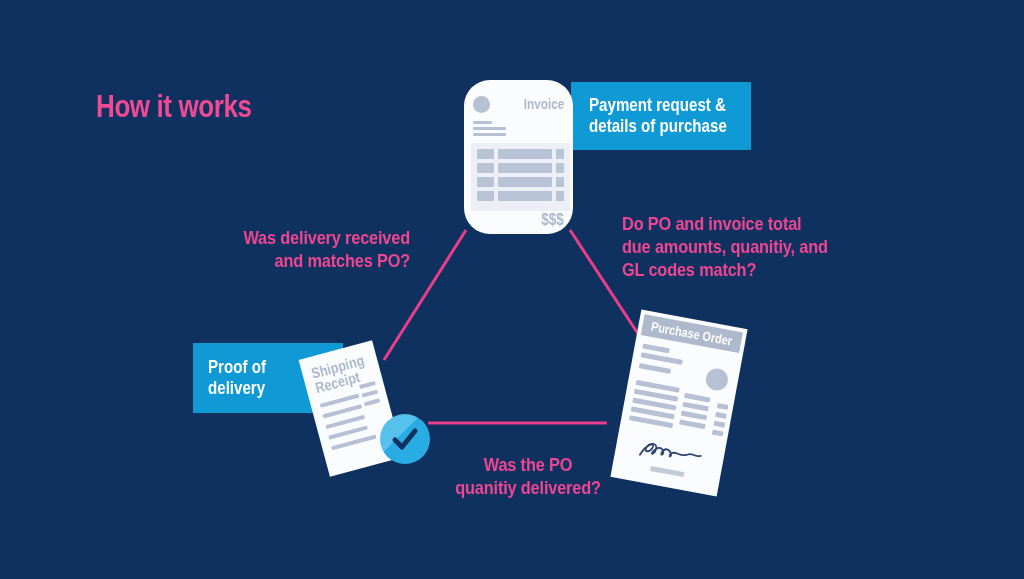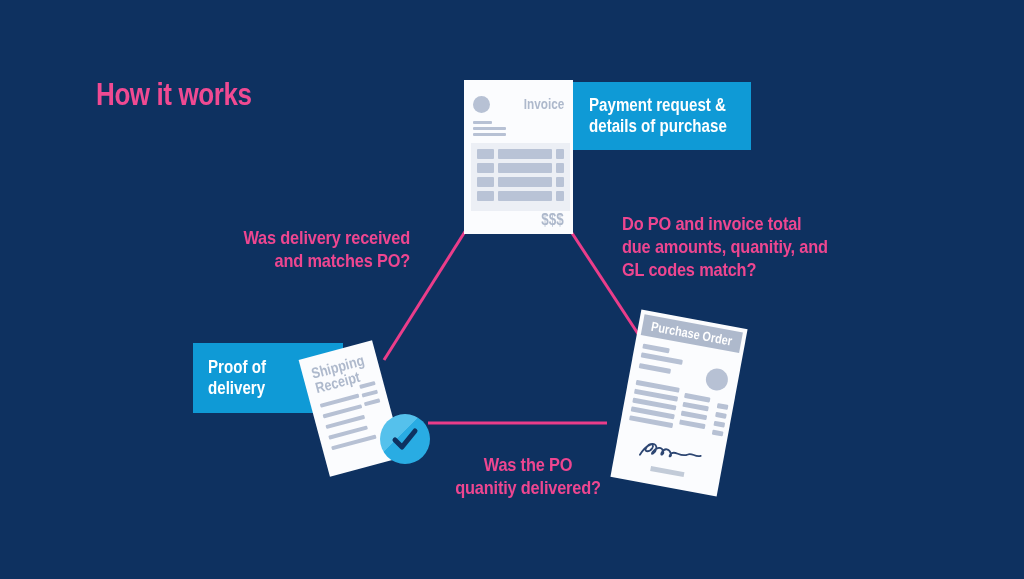--- a/index.html
+++ b/index.html
@@ -13,21 +13,21 @@
   .cnL{transform:scaleX(.84);transform-origin:left top;display:block;}
   .cnR{transform:scaleX(.84);transform-origin:right top;display:block;}
   .cnC{transform:scaleX(.84);transform-origin:center top;display:block;}
 
   
   .tri{left:0;top:0;z-index:1;}
 
   
   .title-block{left:96px;top:70px;z-index:2;}
   .title-main{font-size:42px;line-height:46px;font-weight:bold;color:#ffffff;letter-spacing:-.5px;white-space:nowrap;}
-  .title-sub{font-size:31px;line-height:34px;font-weight:bold;color:#f04a92;letter-spacing:-.5px;margin-top:8px;white-space:nowrap;}
+  .title-sub{font-size:31px;line-height:34px;font-weight:bold;color:#f04a92;letter-spacing:-.5px;margin-top:20px;white-space:nowrap;}
 
   
   .tag{background:#0f9ad6;color:#ffffff;z-index:2;display:flex;flex-direction:column;justify-content:center;font-weight:bold;font-size:18px;line-height:21.5px;}
   .tag span{white-space:nowrap;}
   .tag-invoice{left:571px;top:82px;width:180px;height:68px;padding-left:18px;box-sizing:border-box;}
   .tag-proof{left:193px;top:343px;width:150px;height:70px;padding-left:15px;box-sizing:border-box;}
   .tag-po{left:740px;top:345px;width:160px;height:68px;text-align:center;}
 
   
   .note{color:#ee4690;font-weight:bold;font-size:19px;line-height:23px;z-index:2;letter-spacing:-.2px;}
@@ -35,21 +35,21 @@
   .note-left{left:180px;top:226px;width:230px;text-align:right;transform:scaleX(.86);transform-origin:right top;}
   .note-right{left:622px;top:212px;width:240px;text-align:left;transform:scaleX(.86);transform-origin:left top;}
   .note-bottom{left:397px;top:453px;width:262px;text-align:center;transform:scaleX(.86);transform-origin:center top;}
 
   
   .paper{background:#fbfcfe;z-index:3;}
   .bar{position:absolute;background:#b7c1d4;border-radius:1px;}
   .muted-text{color:#aeb9cc;font-weight:bold;white-space:nowrap;}
 
   
-  .paper-invoice{left:464px;top:80px;width:109px;height:154px;}
+  .paper-invoice{left:464px;top:80px;width:109px;height:154px;border-radius:26px;}
   .inv-logo{left:9px;top:16px;width:17px;height:17px;border-radius:50%;background:#b7c1d4;}
   .inv-name{right:9px;top:16px;font-size:14px;}
   .inv-panel{left:7px;top:63px;width:99px;height:68px;background:#eceff5;padding:6px 6px 0 6px;box-sizing:border-box;}
   .inv-row{display:flex;gap:4px;height:10px;margin-bottom:4px;}
   .inv-row .c1{width:17px;background:#b9c3d6;border-radius:1px;}
   .inv-row .c2{flex:1;background:#b9c3d6;border-radius:1px;}
   .inv-row .c3{width:8px;background:#b9c3d6;border-radius:1px;}
   .inv-amt{right:9px;top:131px;font-size:16px;}
 
   

